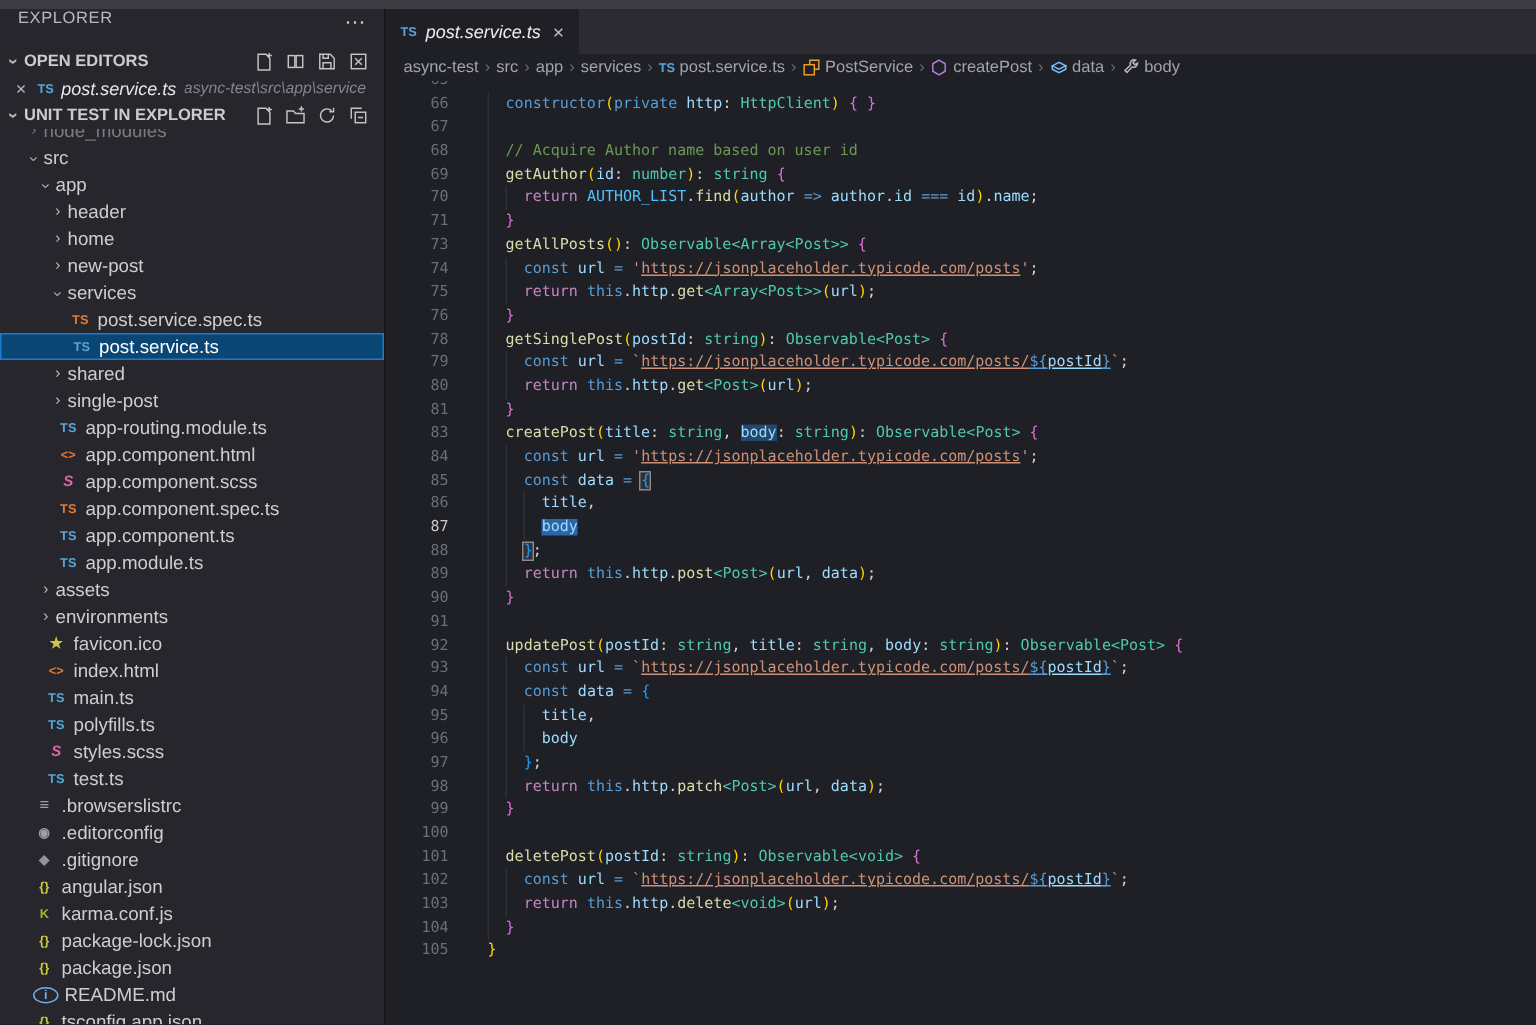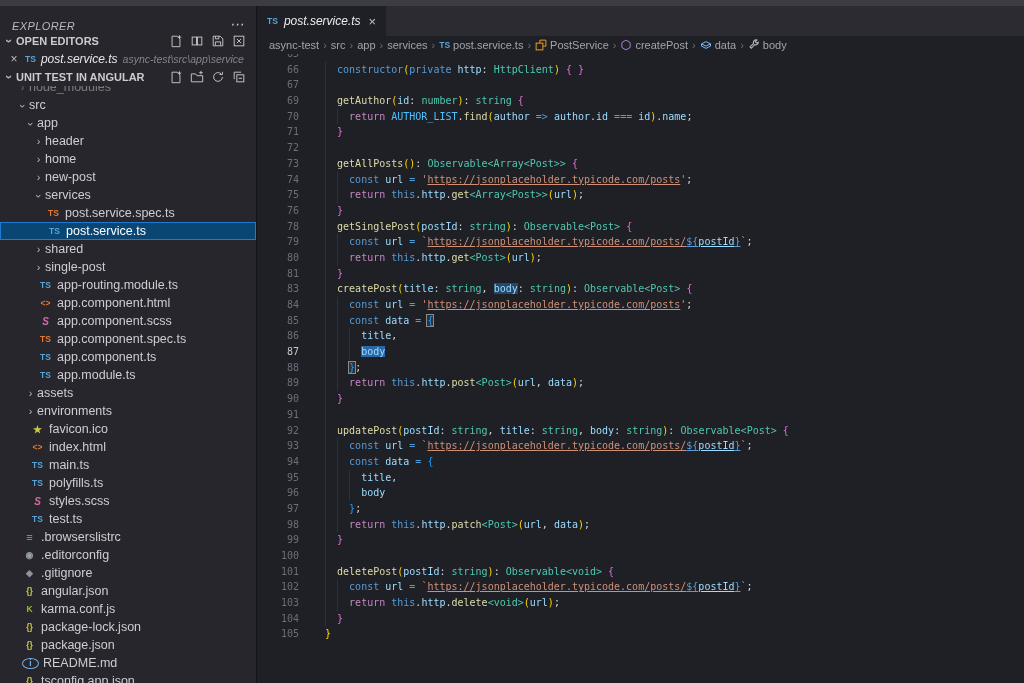--- a/index.html
+++ b/index.html
@@ -2,21 +2,21 @@
 <html><head>
 <meta charset="utf-8">
 <style>
   html,body{margin:0;padding:0;}
   body{width:1024px;height:683px;overflow:hidden;background:#1f1f26;font-family:"Liberation Sans",sans-serif;-webkit-font-smoothing:antialiased;}
   .titlebar{height:6px;background:#3c3c42;}
   .main{display:flex;height:677px;}
 
   
   .sidebar{width:256px;min-width:256px;background:#26262c;border-right:1px solid #141418;display:flex;flex-direction:column;overflow:hidden;color:#c9c9ce;}
-  .panel-title{height:26px;display:flex;align-items:flex-end;padding:0 12px;font-size:11px;color:#b9b9c0;letter-spacing:.4px;font-style:italic;}
+  .panel-title{height:26px;display:flex;align-items:flex-start;padding:0 12px;font-size:11px;color:#b9b9c0;letter-spacing:.4px;}
   .panel-title .ttl{flex:1;}
   .panel-title .more{color:#c5c5c5;font-size:14px;cursor:pointer;}
   .section-header{height:18px;display:flex;align-items:center;font-size:11px;font-weight:700;color:#cccccf;padding:0 6px 0 2px;}
   .section-header .chev{width:14px;text-align:center;font-size:11px;color:#bbb;}
   .section-header .lbl{flex:1;white-space:nowrap;overflow:hidden;}
   .sec-icons{display:flex;gap:6px;align-items:center;padding-right:4px;}
   .sec-icons .aicon{width:15px;height:15px;display:inline-flex;align-items:center;justify-content:center;cursor:pointer;}
   .sec-icons svg{display:block;}
   .chev-glyph{display:inline-block;transform:none;font-size:12px;line-height:1;color:#b4b4ba;}
   .chev-glyph.exp{transform:rotate(90deg);}
@@ -108,21 +108,21 @@
 
     <div class="oe-item">
       <span class="x">×</span>
       <span class="fic" id="oe-file-icon" style="color: rgb(87, 165, 214); font-weight: 700; font-size: 8.5px;">TS</span>
       <span class="fname">post.service.ts</span>
       <span class="fpath">async-test\src\app\service</span>
     </div>
 
     <div class="section-header">
       <span class="chev"><span class="chev-glyph exp">›</span></span>
-      <span class="lbl">UNIT TEST IN ANGULAR</span>
+      <span class="lbl">UNIT TEST IN EXPLORER</span>
       <span class="sec-icons" id="proj-icons">
           <span class="aicon">
             <svg width="14" height="14" viewBox="0 0 16 16">
               <path fill="none" stroke="#c5c5c5" stroke-width="1.1" d="M3.5 2.5h6l3 3v9h-9z"></path>
               <path fill="none" stroke="#c5c5c5" stroke-width="1.1" d="M12 1.5v4M10 3.5h4"></path>
             </svg>
           </span>
           <span class="aicon">
             <svg width="14" height="14" viewBox="0 0 16 16">
               <path fill="none" stroke="#c5c5c5" stroke-width="1.1" d="M1.5 4.5h5l1.5 2h6.5v7h-13z"></path>
@@ -349,24 +349,24 @@
               <path fill="none" stroke="#b4b4bb" stroke-width="1.4" d="M13.8 4.2a3.6 3.6 0 0 1-4.8 3.4L4.4 12.4l-1.8-1.8 4.8-4.6a3.6 3.6 0 0 1 4.6-4.6L9.6 3.8l1.8 1.8 2.4-1.4z"></path>
             </svg>
           </span>
           <span>body</span>
         </span>
       </div>
     <div class="code" id="code">
         <div class="cline" style="margin-top: -8px;"><span class="ln">65</span></div>
         <div class="cline"><span class="ln">66</span><span class="guide" style="left: calc(0ch + 68px);"></span><span class="t-ws">  </span><span class="t-kw">constructor</span><span class="t-b1">(</span><span class="t-kw">private</span><span class="t-pl"> </span><span class="t-vr">http</span><span class="t-pn">:</span><span class="t-pl"> </span><span class="t-ty">HttpClient</span><span class="t-b1">)</span><span class="t-pl"> </span><span class="t-b2">{ }</span></div>
         <div class="cline"><span class="ln">67</span><span class="guide" style="left: calc(0ch + 68px);"></span></div>
+        <div class="cline"><span class="ln">68</span><span class="guide" style="left: calc(0ch + 68px);"></span><span class="t-ws">  </span><span class="t-cm">// Acquire Author name based on user id</span></div>
         <div class="cline"><span class="ln">69</span><span class="guide" style="left: calc(0ch + 68px);"></span><span class="t-ws">  </span><span class="t-fn">getAuthor</span><span class="t-b1">(</span><span class="t-vr">id</span><span class="t-pn">:</span><span class="t-pl"> </span><span class="t-ty">number</span><span class="t-b1">)</span><span class="t-pn">:</span><span class="t-pl"> </span><span class="t-ty">string</span><span class="t-pl"> </span><span class="t-b2">{</span></div>
         <div class="cline"><span class="ln">70</span><span class="guide" style="left: calc(0ch + 68px);"></span><span class="guide" style="left: calc(2ch + 68px);"></span><span class="t-ws">    </span><span class="t-ctl">return</span><span class="t-pl"> </span><span class="t-cn">AUTHOR_LIST</span><span class="t-pn">.</span><span class="t-fn">find</span><span class="t-b1">(</span><span class="t-vr">author</span><span class="t-pl"> </span><span class="t-op">=&gt;</span><span class="t-pl"> </span><span class="t-vr">author</span><span class="t-pn">.</span><span class="t-vr">id</span><span class="t-pl"> </span><span class="t-op">===</span><span class="t-pl"> </span><span class="t-vr">id</span><span class="t-b1">)</span><span class="t-pn">.</span><span class="t-vr">name</span><span class="t-pn">;</span></div>
         <div class="cline"><span class="ln">71</span><span class="guide" style="left: calc(0ch + 68px);"></span><span class="t-ws">  </span><span class="t-b2">}</span></div>
-        <div class="cline"><span class="ln">72</span><span class="guide" style="left: calc(0ch + 68px);"></span></div>
         <div class="cline"><span class="ln">73</span><span class="guide" style="left: calc(0ch + 68px);"></span><span class="t-ws">  </span><span class="t-fn">getAllPosts</span><span class="t-b1">()</span><span class="t-pn">:</span><span class="t-pl"> </span><span class="t-ty">Observable&lt;Array&lt;Post&gt;&gt;</span><span class="t-pl"> </span><span class="t-b2">{</span></div>
         <div class="cline"><span class="ln">74</span><span class="guide" style="left: calc(0ch + 68px);"></span><span class="guide" style="left: calc(2ch + 68px);"></span><span class="t-ws">    </span><span class="t-kw">const</span><span class="t-pl"> </span><span class="t-vr">url</span><span class="t-pl"> </span><span class="t-op">=</span><span class="t-pl"> </span><span class="t-st">'</span><span class="t-lk">https://jsonplaceholder.typicode.com/posts</span><span class="t-st">'</span><span class="t-pn">;</span></div>
         <div class="cline"><span class="ln">75</span><span class="guide" style="left: calc(0ch + 68px);"></span><span class="guide" style="left: calc(2ch + 68px);"></span><span class="t-ws">    </span><span class="t-ctl">return</span><span class="t-pl"> </span><span class="t-kw">this</span><span class="t-pn">.</span><span class="t-vr">http</span><span class="t-pn">.</span><span class="t-fn">get</span><span class="t-ty">&lt;Array&lt;Post&gt;&gt;</span><span class="t-b1">(</span><span class="t-vr">url</span><span class="t-b1">)</span><span class="t-pn">;</span></div>
         <div class="cline"><span class="ln">76</span><span class="guide" style="left: calc(0ch + 68px);"></span><span class="t-ws">  </span><span class="t-b2">}</span></div>
         <div class="cline"><span class="ln">78</span><span class="guide" style="left: calc(0ch + 68px);"></span><span class="t-ws">  </span><span class="t-fn">getSinglePost</span><span class="t-b1">(</span><span class="t-vr">postId</span><span class="t-pn">:</span><span class="t-pl"> </span><span class="t-ty">string</span><span class="t-b1">)</span><span class="t-pn">:</span><span class="t-pl"> </span><span class="t-ty">Observable&lt;Post&gt;</span><span class="t-pl"> </span><span class="t-b2">{</span></div>
         <div class="cline"><span class="ln">79</span><span class="guide" style="left: calc(0ch + 68px);"></span><span class="guide" style="left: calc(2ch + 68px);"></span><span class="t-ws">    </span><span class="t-kw">const</span><span class="t-pl"> </span><span class="t-vr">url</span><span class="t-pl"> </span><span class="t-op">=</span><span class="t-pl"> </span><span class="t-st">`</span><span class="t-lk">https://jsonplaceholder.typicode.com/posts/</span><span class="t-tb">${</span><span class="t-lkv">postId</span><span class="t-tb">}</span><span class="t-st">`</span><span class="t-pn">;</span></div>
         <div class="cline"><span class="ln">80</span><span class="guide" style="left: calc(0ch + 68px);"></span><span class="guide" style="left: calc(2ch + 68px);"></span><span class="t-ws">    </span><span class="t-ctl">return</span><span class="t-pl"> </span><span class="t-kw">this</span><span class="t-pn">.</span><span class="t-vr">http</span><span class="t-pn">.</span><span class="t-fn">get</span><span class="t-ty">&lt;Post&gt;</span><span class="t-b1">(</span><span class="t-vr">url</span><span class="t-b1">)</span><span class="t-pn">;</span></div>
         <div class="cline"><span class="ln">81</span><span class="guide" style="left: calc(0ch + 68px);"></span><span class="t-ws">  </span><span class="t-b2">}</span></div>
         <div class="cline"><span class="ln">83</span><span class="guide" style="left: calc(0ch + 68px);"></span><span class="t-ws">  </span><span class="t-fn">createPost</span><span class="t-b1">(</span><span class="t-vr">title</span><span class="t-pn">:</span><span class="t-pl"> </span><span class="t-ty">string</span><span class="t-pn">,</span><span class="t-pl"> </span><span class="t-vr t-hlw">body</span><span class="t-pn">:</span><span class="t-pl"> </span><span class="t-ty">string</span><span class="t-b1">)</span><span class="t-pn">:</span><span class="t-pl"> </span><span class="t-ty">Observable&lt;Post&gt;</span><span class="t-pl"> </span><span class="t-b2">{</span></div>
         <div class="cline"><span class="ln">84</span><span class="guide" style="left: calc(0ch + 68px);"></span><span class="guide" style="left: calc(2ch + 68px);"></span><span class="t-ws">    </span><span class="t-kw">const</span><span class="t-pl"> </span><span class="t-vr">url</span><span class="t-pl"> </span><span class="t-op">=</span><span class="t-pl"> </span><span class="t-st">'</span><span class="t-lk">https://jsonplaceholder.typicode.com/posts</span><span class="t-st">'</span><span class="t-pn">;</span></div>

